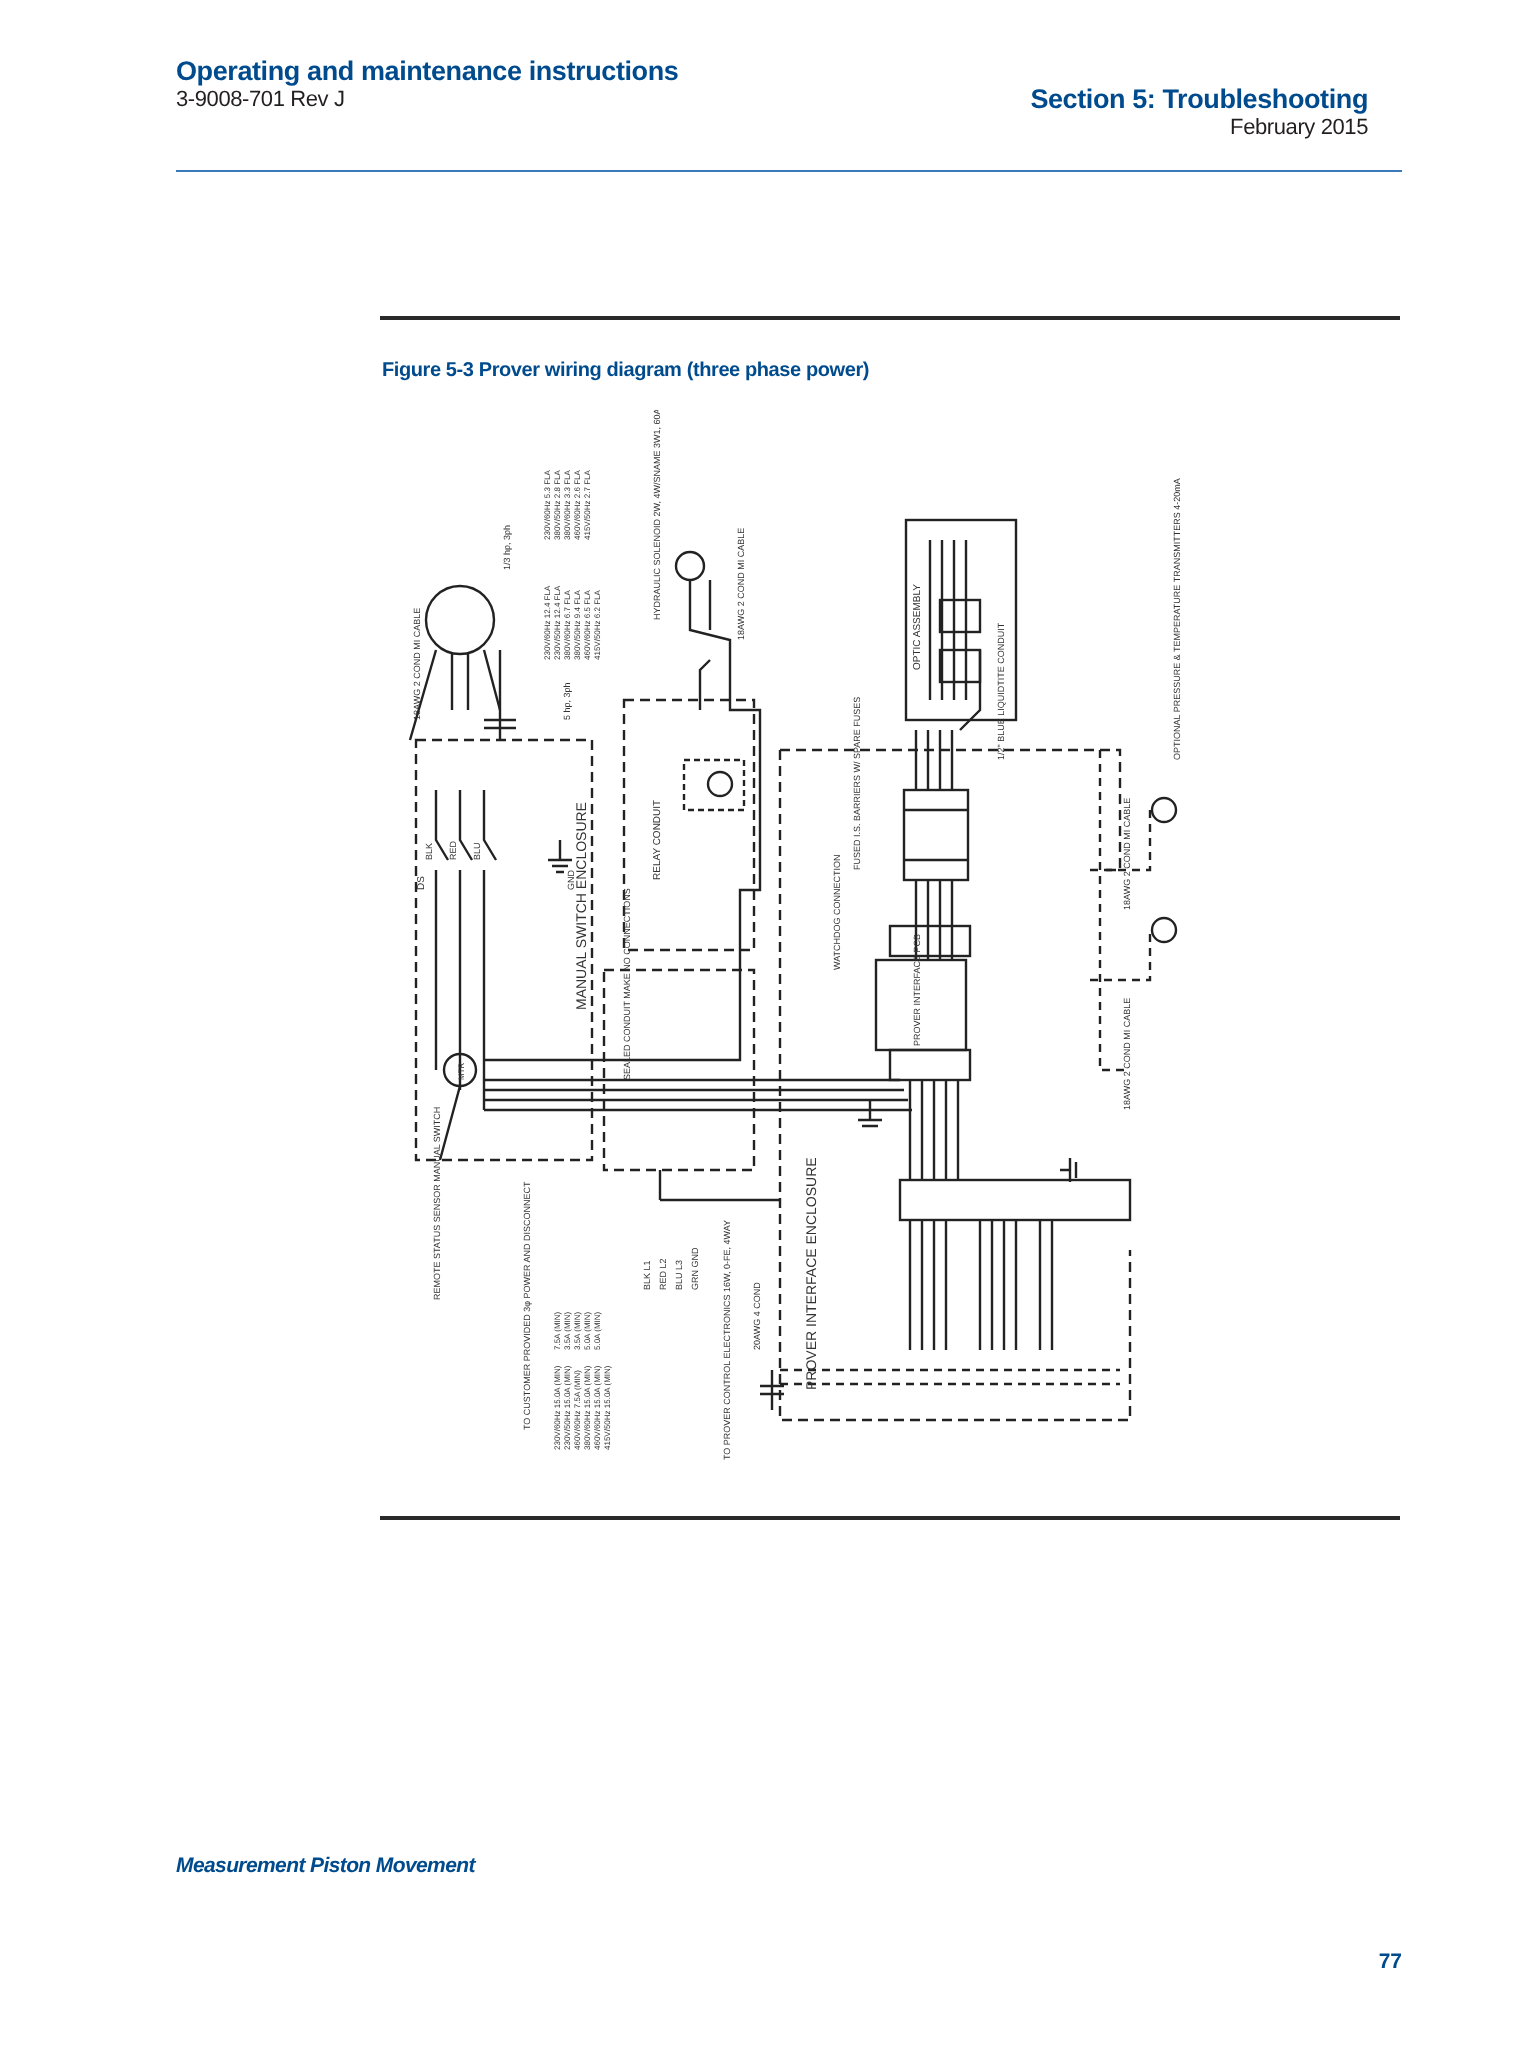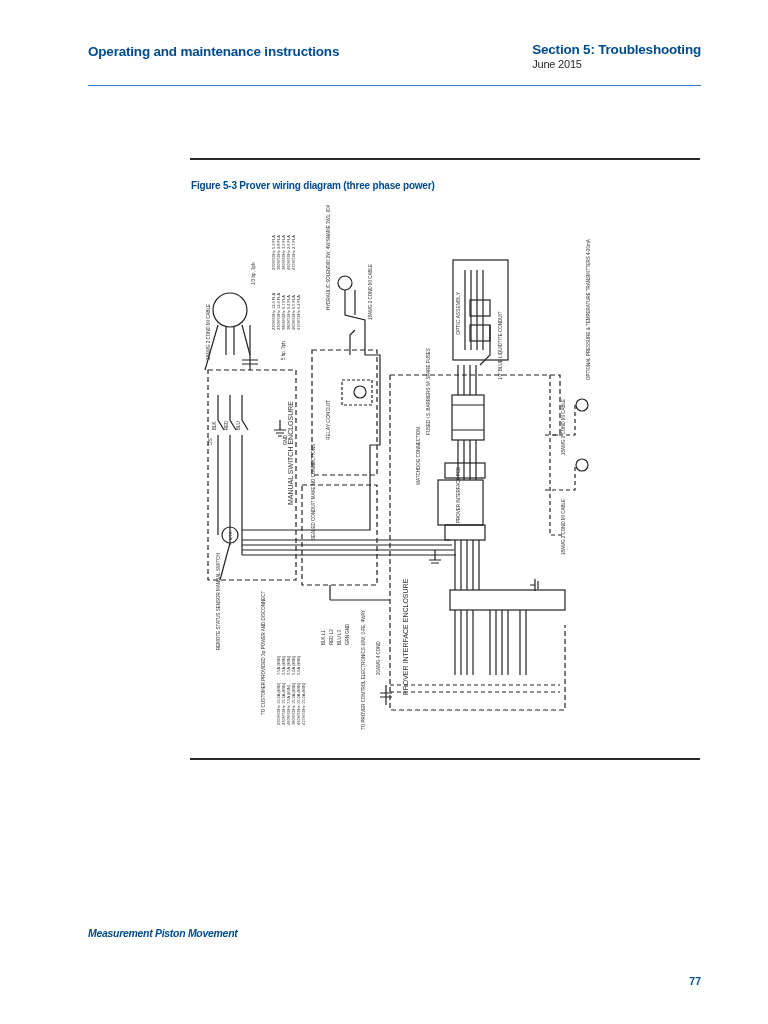--- a/index.html
+++ b/index.html
@@ -1,39 +1,40 @@
 <!DOCTYPE html>
 <html><head>
 <meta charset="utf-8">
 <style>
   html, body { margin: 0; padding: 0; background: #ffffff; }
   body { width: 768px; height: 1024px; position: relative; overflow: hidden;
          font-family: "Liberation Sans", "DejaVu Sans", sans-serif; color: #231f20; }
-  .hdr-left { position: absolute; left: 88px; top: 44px; }
-  .hdr-right { position: absolute; right: 67px; top: 42px; }
+  .hdr-left { position: absolute; left: 88px; top: 28px; }
+  .hdr-right { position: absolute; right: 84px; top: 42px; text-align: right; }
   .hdr-title { font-size: 13.5px; font-weight: bold; color: #004b8d; letter-spacing: -0.2px; line-height: 16px; }
   .hdr-sub { font-size: 11px; color: #231f20; line-height: 13px; letter-spacing: -0.2px; }
   .hdr-rule { position: absolute; left: 88px; top: 85px; width: 613px; height: 1px; background: #3b78b8; }
   .fig-rule-top { position: absolute; left: 190px; top: 158px; width: 510px; height: 2px; background: #2a2a2a; }
   .fig-rule-bot { position: absolute; left: 190px; top: 758px; width: 510px; height: 2px; background: #2a2a2a; }
   .fig-caption { position: absolute; left: 191px; top: 180px; font-size: 10px; font-weight: bold; color: #004b8d; letter-spacing: -0.2px; }
   .diagram { position: absolute; left: 190px; top: 205px; width: 510px; height: 545px; }
   .ftr-left { position: absolute; left: 88px; top: 927px; font-size: 10.5px; font-weight: bold; font-style: italic; color: #004b8d; letter-spacing: -0.3px; }
   .ftr-right { position: absolute; right: 67px; top: 975px; font-size: 10.5px; font-weight: bold; color: #004b8d; }
   svg text { font-family: "Liberation Sans", sans-serif; fill: #333; }
 </style>
 </head>
 <body>
 
 <div class="hdr-left">
   <div class="hdr-title">Operating and maintenance instructions</div>
+  <div class="hdr-sub">3-9008-701 Rev J</div>
 </div>
 <div class="hdr-right">
   <div class="hdr-title">Section 5: Troubleshooting</div>
-  <div class="hdr-sub">June 2015</div>
+  <div class="hdr-sub">February 2015</div>
 </div>
 <div class="hdr-rule"></div>
 
 <div class="fig-rule-top"></div>
 <div class="fig-caption">Figure 5-3  Prover wiring diagram (three phase power)</div>
 
 <svg class="diagram" viewBox="0 0 510 545" width="510" height="545">
   <g fill="none" stroke="#222" stroke-width="1.2">
 
     <rect x="18" y="165" width="88" height="210" stroke-dasharray="5,3"></rect>

